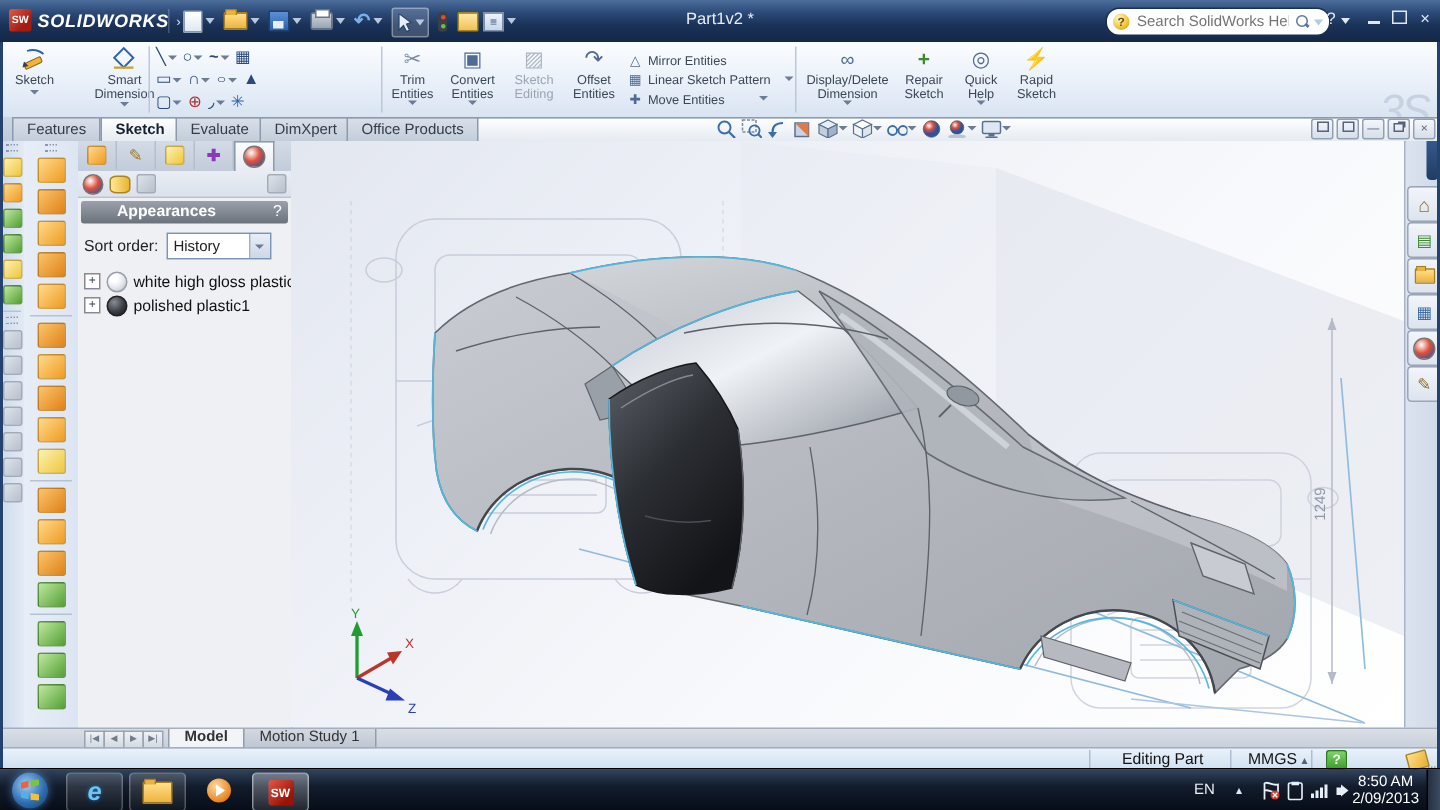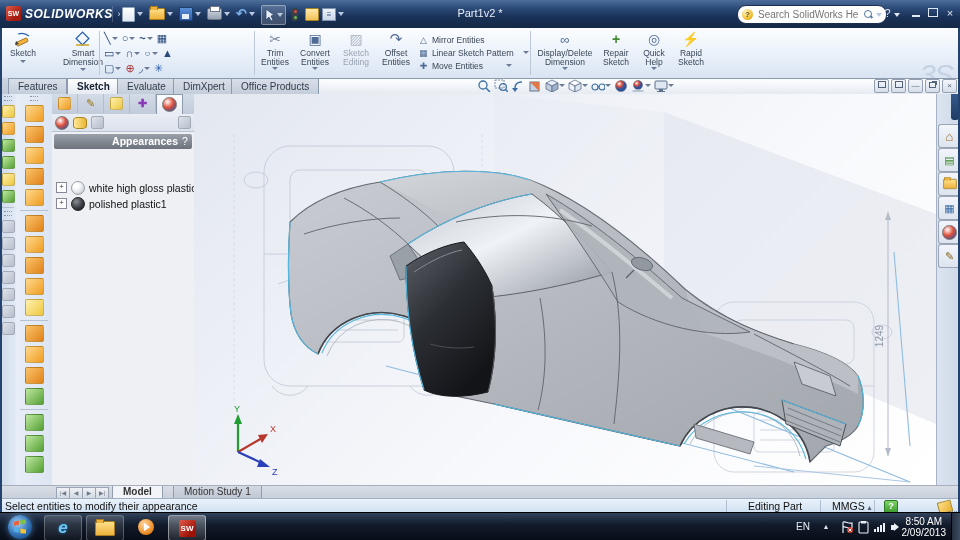--- a/index.html
+++ b/index.html
@@ -78,21 +78,21 @@
   
   #panel{left:52px;top:94px;width:142px;height:404px;background:#eef0f4;border-right:1px solid #97a2b4;}
   #ptabs{left:0;top:0;width:142px;height:20px;background:linear-gradient(180deg,#d3dbe7,#c2cbda);border-bottom:1px solid #aab4c5;display:flex;}
   .ptab{width:25px;height:19px;display:flex;align-items:center;justify-content:center;font-size:11px;border-right:1px solid #b4becd;}
   .ptab.active{background:linear-gradient(180deg,#fbfcfe,#e8ecf2);border:1px solid #8d99ad;border-bottom:none;}
   #psub{left:0;top:20px;width:142px;height:18px;background:linear-gradient(180deg,#e9edf4,#dbe2ec);border-bottom:1px solid #b9c2d0;display:flex;align-items:center;gap:4px;padding:0 3px;box-sizing:border-box;}
   .ball{width:12px;height:12px;border-radius:50%;background:radial-gradient(circle at 35% 30%,#fff,#e0503c 45%,#2c52a0 90%);border:1px solid #777;}
   .cyl{width:12px;height:10px;background:linear-gradient(90deg,#ffe79a,#e8b62f);border:1px solid #a9851e;border-radius:5px/3px;}
   #phead{left:2px;top:40px;width:138px;height:15px;background:linear-gradient(180deg,#9aa1ab,#6c727c);color:#fff;
     font-size:10.5px;font-weight:bold;line-height:15px;border-radius:2px;display:flex;}
-  #phead .t{flex:1;text-align:right;padding-left:24px;}
+  #phead .t{flex:1;text-align:left;padding-left:24px;}
   #phead .q{width:14px;text-align:center;font-weight:normal;}
   #sortrow{left:4px;top:60px;width:136px;height:20px;display:flex;align-items:center;gap:5px;}
   #sortlabel{font-size:10.5px;color:#222;}
   #sortsel{width:68px;height:16px;background:#fff;border:1px solid #7a95b8;display:flex;align-items:center;}
   #sortsel .v{flex:1;font-size:10px;color:#222;padding-left:4px;}
   #sortsel .d{width:13px;height:100%;background:linear-gradient(180deg,#e8eef6,#cdd8e6);border-left:1px solid #9ab0c8;display:flex;align-items:center;justify-content:center;}
   .treerow{left:4px;height:15px;display:flex;align-items:center;gap:4px;}
   .exp{width:9px;height:9px;border:1px solid #889;background:#fff;font-size:8px;line-height:7px;text-align:center;color:#345;}
   .sphere{width:12px;height:12px;border-radius:50%;}
   .sphere.w{background:radial-gradient(circle at 35% 30%,#ffffff 20%,#dfe3e8 60%,#aab0b8);border:1px solid #9aa0a8;}
@@ -481,20 +481,29 @@
     <span class="ball"></span>
     <span class="cyl"></span>
     <span class="chip s gy" style="margin:0"></span>
     <span style="flex:1"></span>
     <span class="chip s gy" style="margin:0"></span>
   </div>
   <div id="phead" class="abs">
     <span class="t">Appearances</span>
     <span class="q">?</span>
   </div>
+  <div id="sortrow" class="abs">
+    <span id="sortlabel">Sort order:</span>
+    <span id="sortsel">
+      <span class="v">History</span>
+      <span class="d">
+          <span class="dcar"></span>
+        </span>
+    </span>
+  </div>
   <div class="treerow abs" style="top:86px">
     <span class="exp">+</span>
     <span class="sphere w"></span>
     <span class="treelabel">white high gloss plastic</span>
   </div>
   <div class="treerow abs" style="top:102px">
     <span class="exp">+</span>
     <span class="sphere k"></span>
     <span class="treelabel">polished plastic1</span>
   </div>
@@ -676,25 +685,24 @@
       <span style="color:#8a6a28">✎</span>
     </div>
 </div>
 
 <div id="bottombar" class="abs">
   <span class="navb abs" style="left:56px">|◀</span>
   <span class="navb abs" style="left:69px">◀</span>
   <span class="navb abs" style="left:82px">▶</span>
   <span class="navb abs" style="left:95px">▶|</span>
   <span class="mtab active abs" style="left:112px">Model</span>
-  <span class="mtab abs" style="left:173px">Motion Study 1</span>
+  <span class="mtab abs" style="left:162px">Motion Study 1</span>
 </div>
 
 <div id="statusbar" class="abs">
-  <span class="abs" style="left:5px;top:1px">Select entities to modify their appearance</span>
   <span class="st-sep abs" style="left:726px"></span>
   <span class="abs" style="left:748px;top:1px">Editing Part</span>
   <span class="st-sep abs" style="left:820px"></span>
   <span class="abs" style="left:832px;top:1px"><span>MMGS</span> <span style="color:#55637a;font-size:8px">▴</span></span>
   <span class="st-sep abs" style="left:874px"></span>
   <span id="st-help" class="abs" style="left:884px;top:1px">?</span>
   <span id="st-tag" class="abs" style="left:938px;top:2px"></span>
   <span class="abs" style="left:952px;top:4px;width:6px;height:8px;border-right:1px dotted #8a98ac;border-bottom:1px dotted #8a98ac"></span>
 </div>
 

